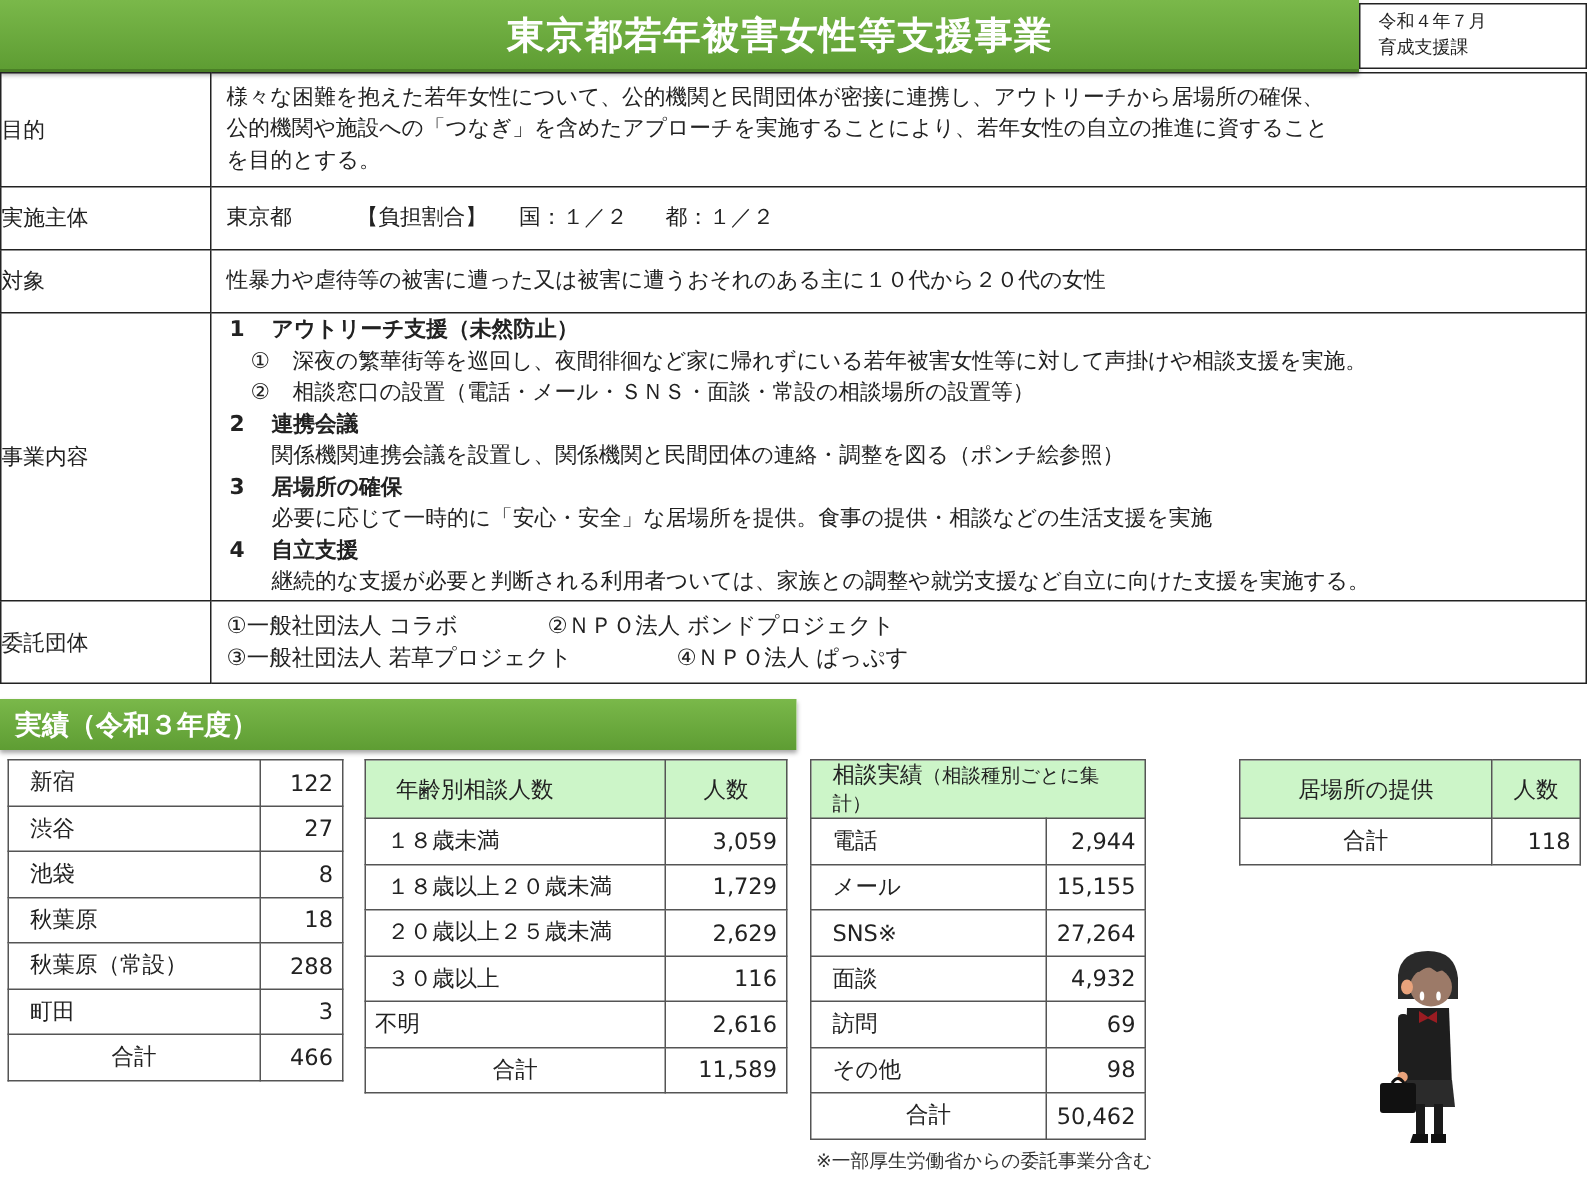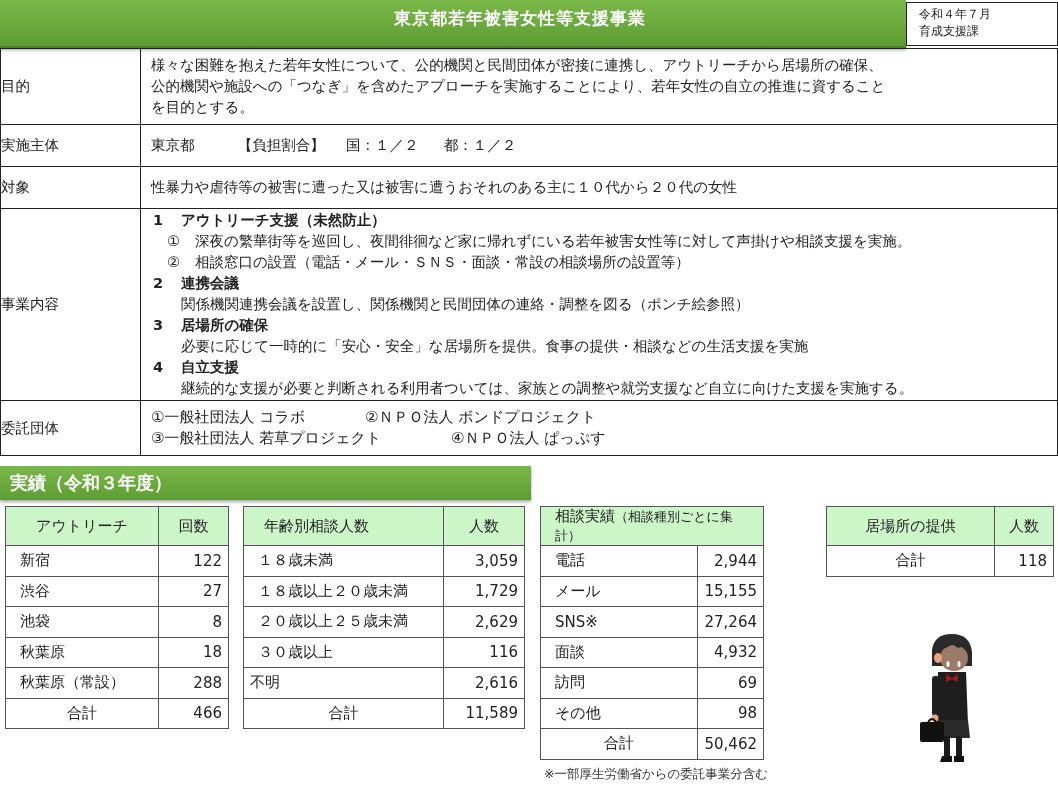--- a/index.html
+++ b/index.html
@@ -7,21 +7,21 @@
   body { font-family: "DejaVu Sans", "Liberation Sans", sans-serif; color: #222; position: relative; }
 
   .title-bar {
     position: absolute; left: 0; top: 0; width: 906px; height: 48px;
     background: linear-gradient(#7ab84a, #5e9d33);
     border-bottom: 2px solid #4a7f26;
     box-shadow: 0 2px 3px rgba(0,0,0,0.35);
   }
   .title-text {
     position: absolute; left: 290px; top: 7px; width: 460px;
-    color: #fff; font-size: 17px; font-weight: bold; letter-spacing: 1px; text-align: center;
+    color: #fff; font-size: 25px; font-weight: bold; letter-spacing: 1px; text-align: center;
   }
   .date-box {
     position: absolute; left: 906px; top: 2px; width: 152px; height: 44px;
     border: 1.5px solid #222; background: #fff;
     font-size: 12px; line-height: 17px; padding: 3px 0 0 12px;
   }
 
   .outline-table {
     position: absolute; left: 0; top: 48px; width: 1058px;
     border-collapse: collapse;
@@ -127,43 +127,43 @@
   </tr>
 </tbody>
   </table>
 
 <div class="results-bar">
   <div class="results-text">実績（令和３年度）</div>
 </div>
 
 <table class="stat-table" style="left:5px;width:224px">
   <tbody>
-      <tr>
-        <th style="width:153px">アウトリーチ</th>
-        <th>回数</th>
-      </tr>
   <tr>
         <td class="lbl">新宿</td>
         <td class="num">122</td>
       </tr>
   <tr>
         <td class="lbl">渋谷</td>
         <td class="num">27</td>
       </tr>
   <tr>
         <td class="lbl">池袋</td>
         <td class="num">8</td>
       </tr>
   <tr>
         <td class="lbl">秋葉原</td>
         <td class="num">18</td>
       </tr>
   <tr>
         <td class="lbl">秋葉原（常設）</td>
         <td class="num">288</td>
+      </tr>
+  <tr>
+        <td class="lbl">町田</td>
+        <td class="num">3</td>
       </tr>
   <tr>
         <td class="total">合計</td>
         <td class="num">466</td>
       </tr>
 </tbody>
   </table>
 
 <table class="stat-table" style="left:243px;width:282px">
   <tbody>

